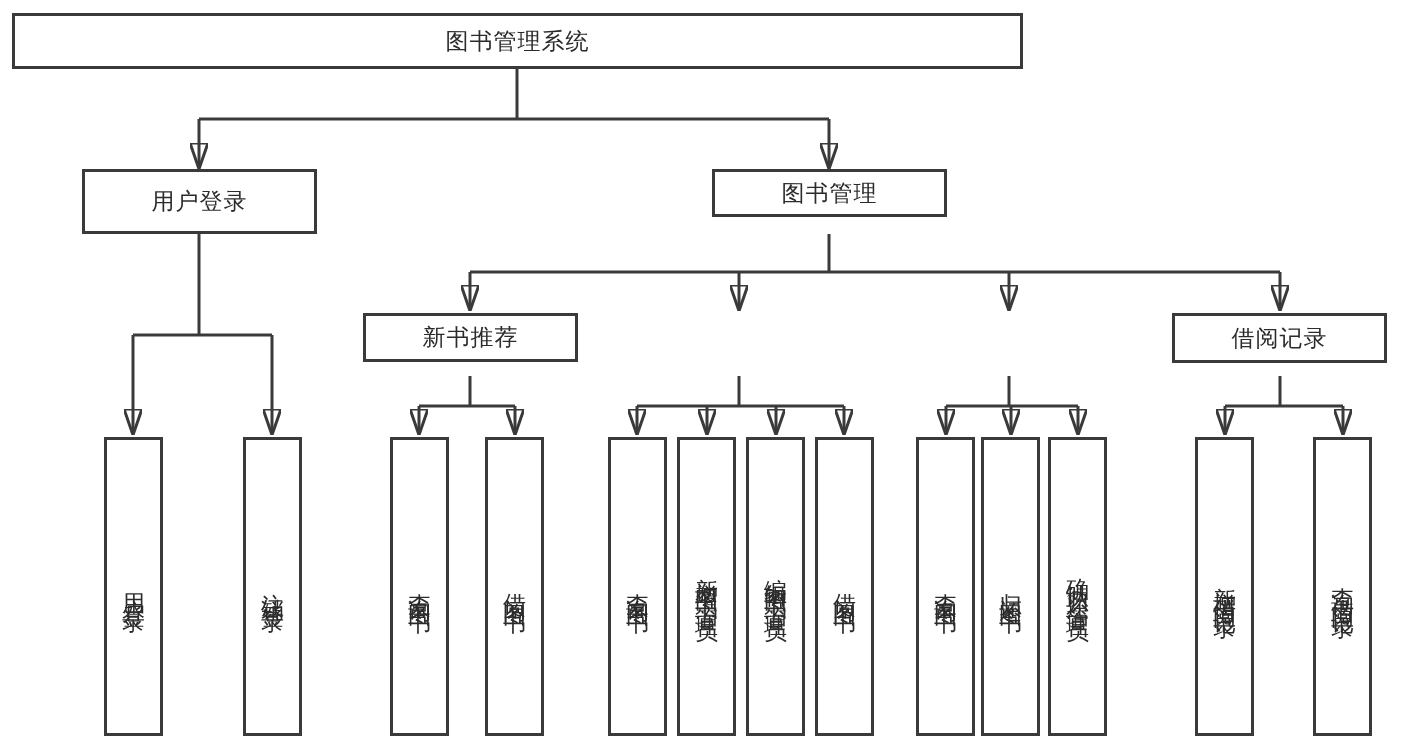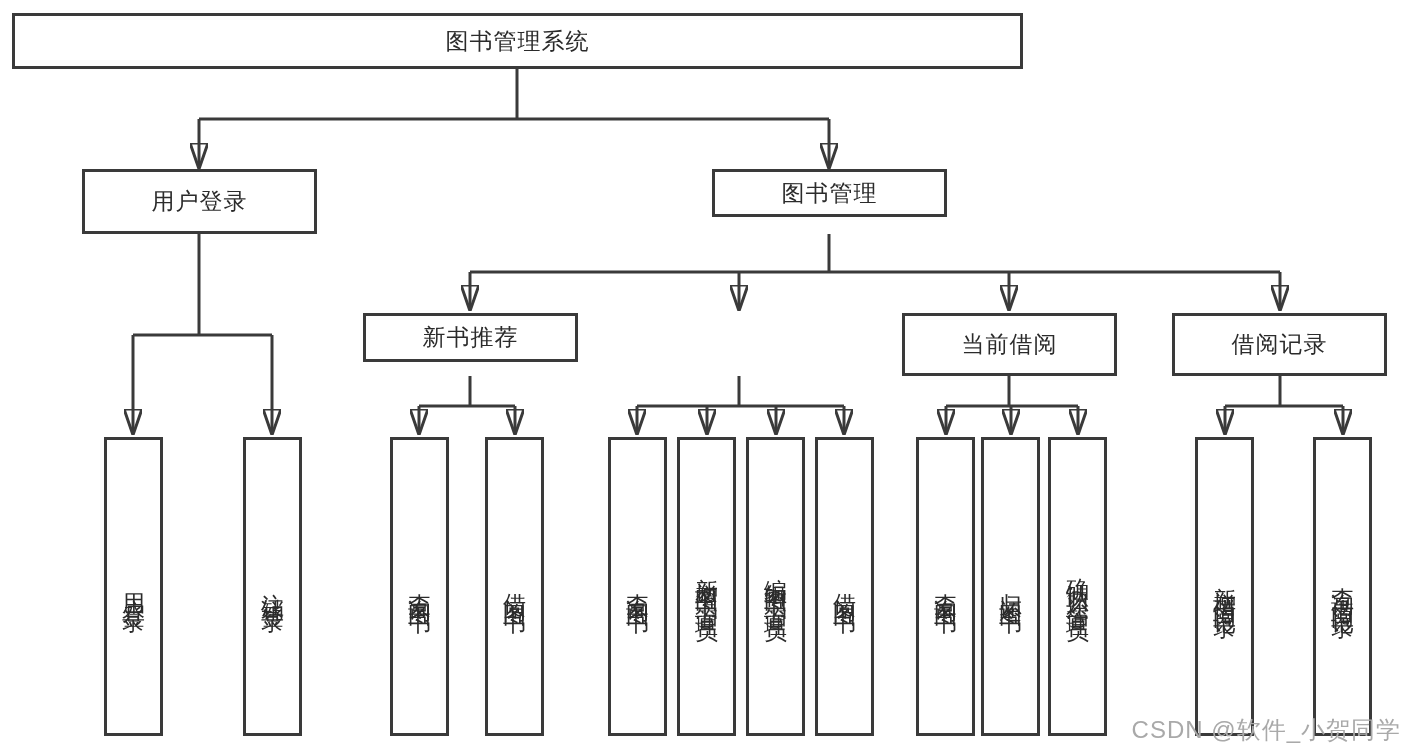--- a/index.html
+++ b/index.html
@@ -104,36 +104,34 @@
     <path d="M1225 406 V434" marker-end="url(#arw)"></path>
     <path d="M1343 406 V434" marker-end="url(#arw)"></path>
   </svg>
 
   <div class="node" style="left:12px; top:13px; width:1011px; height:56px;">图书管理系统</div>
 
   <div class="node" style="left:82px; top:169px; width:235px; height:65px;">用户登录</div>
   <div class="node" style="left:712px; top:169px; width:235px; height:48px;">图书管理</div>
 
   <div class="node" style="left:363px; top:313px; width:215px; height:49px;">新书推荐</div>
-  <div class="node" style="left:902px; top:313px; width:215px; height:63px;">当前借阅</div>
-  <div class="node" style="left:1172px; top:313px; width:215px; height:63px;">借阅记录</div>
+  <div class="node" style="left:1172px; top:313px; width:215px; height:50px;">借阅记录</div>
 
   <div class="node leaf" style="left:104px; top:437px; width:59px; height:299px;">用户登录</div>
   <div class="node leaf" style="left:243px; top:437px; width:59px; height:299px;">注销登录</div>
 
   <div class="node leaf" style="left:390px; top:437px; width:59px; height:299px;">查询图书</div>
   <div class="node leaf" style="left:485px; top:437px; width:59px; height:299px;">借阅图书</div>
 
   <div class="node leaf" style="left:608px; top:437px; width:59px; height:299px;">查询图书</div>
   <div class="node leaf" style="left:677px; top:437px; width:59px; height:299px;">新增图书（管理员）</div>
   <div class="node leaf" style="left:746px; top:437px; width:59px; height:299px;">编辑图书（管理员）</div>
   <div class="node leaf" style="left:815px; top:437px; width:59px; height:299px;">借阅图书</div>
 
   <div class="node leaf" style="left:916px; top:437px; width:59px; height:299px;">查询图书</div>
   <div class="node leaf" style="left:981px; top:437px; width:59px; height:299px;">归还图书</div>
   <div class="node leaf" style="left:1048px; top:437px; width:59px; height:299px;">确认归还（管理员）</div>
 
   <div class="node leaf" style="left:1195px; top:437px; width:59px; height:299px;">新增借阅记录</div>
   <div class="node leaf" style="left:1313px; top:437px; width:59px; height:299px;">查询借阅记录</div>
 
-  <div class="watermark">CSDN @软件_小贺同学</div>
 
 </div>
 
 </body></html>

